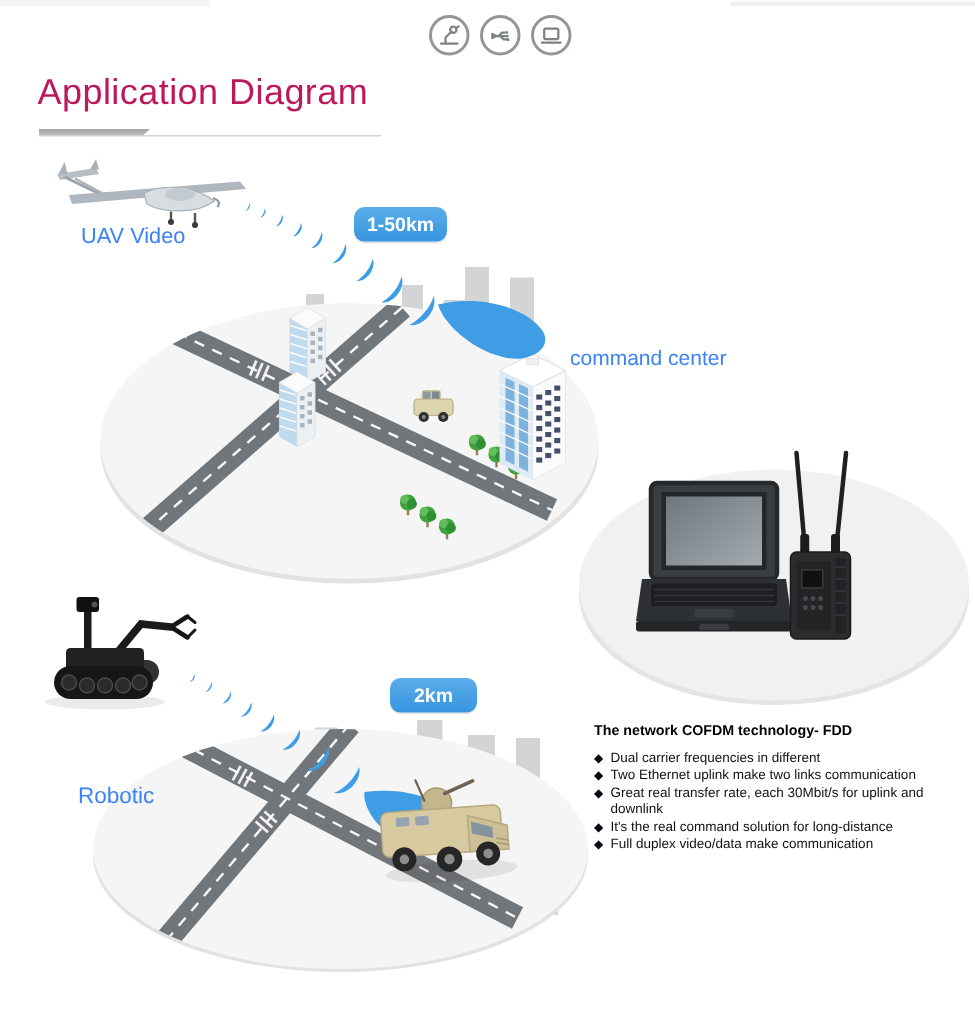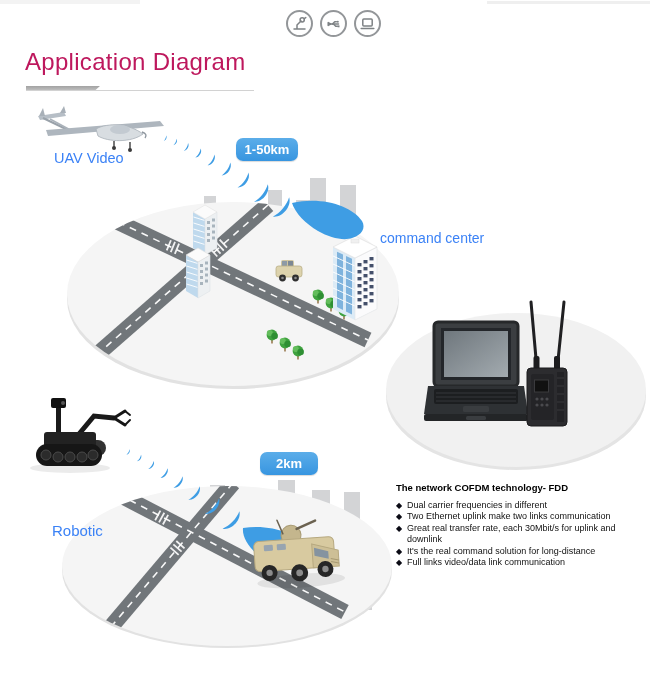--- a/index.html
+++ b/index.html
@@ -374,15 +374,15 @@
   <div class="row">
     <span class="blt">◆</span>
     <span class="txt">Great real transfer rate, each 30Mbit/s for uplink and downlink</span>
   </div>
   <div class="row">
     <span class="blt">◆</span>
     <span class="txt">It's the real command solution for long-distance</span>
   </div>
   <div class="row">
     <span class="blt">◆</span>
-    <span class="txt">Full links video/data link communication</span>
+    <span class="txt">Full duplex video/data make communication</span>
   </div>
 </div>
 
 </body></html>

